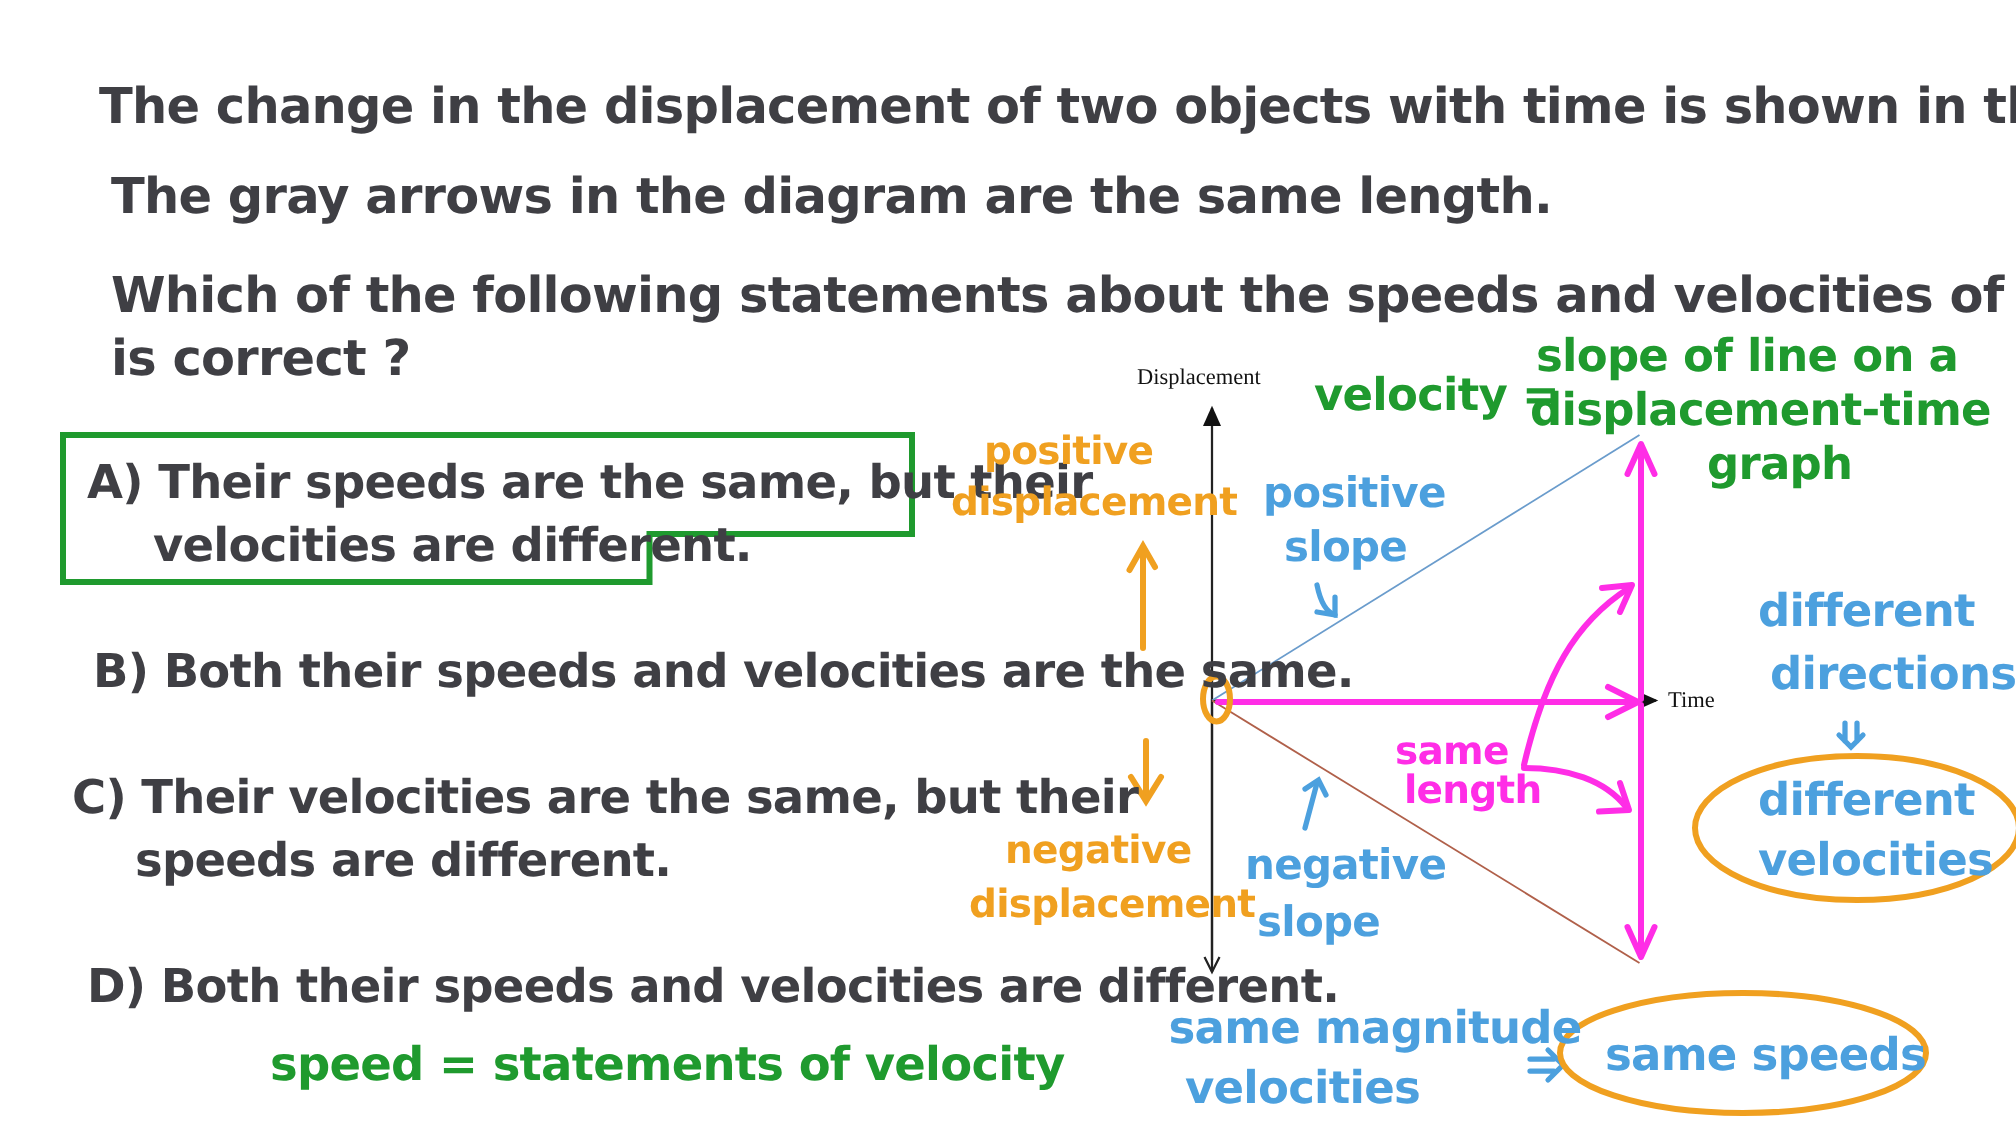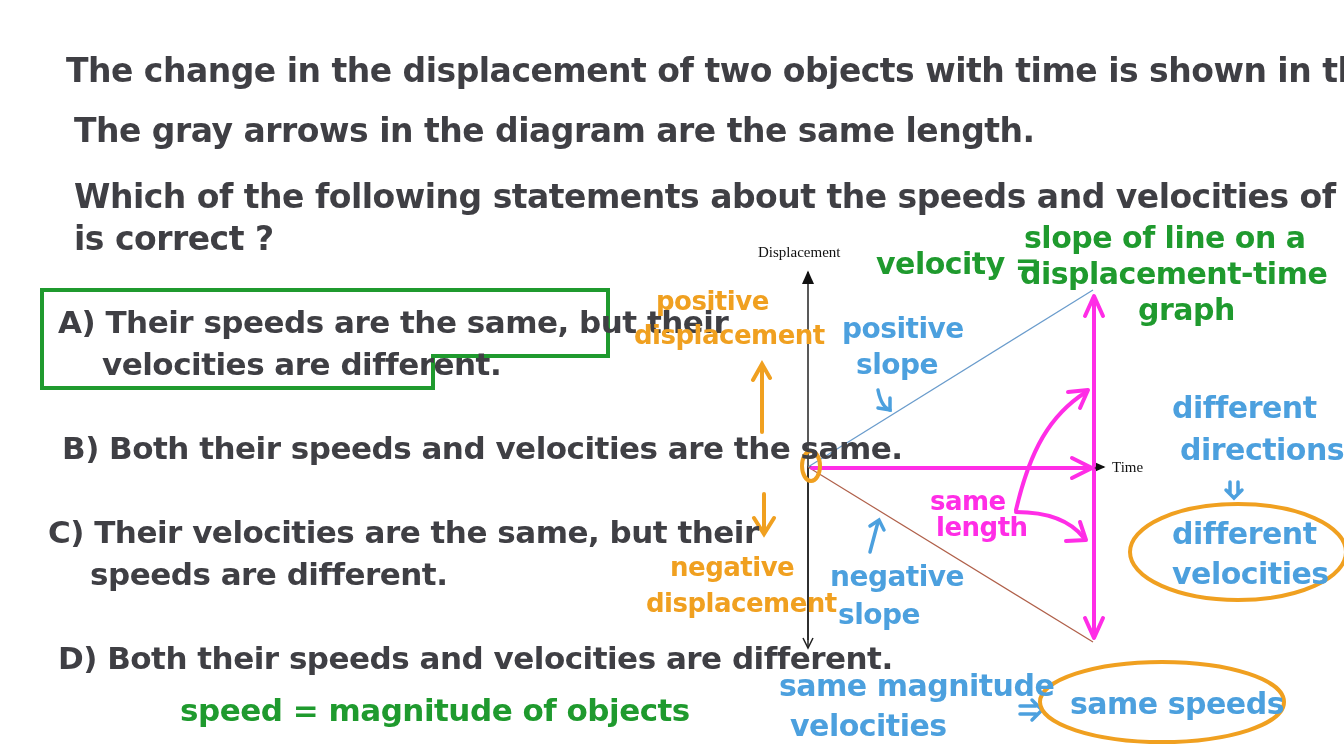--- a/index.html
+++ b/index.html
@@ -90,21 +90,21 @@
   <div class="hand dark opt" style="left:62px;top:428px;">B) Both their speeds and velocities are the same.</div>
 </div>
 <div>
   <div class="hand dark opt" style="left:48px;top:512px;">C) Their velocities are the same, but their</div>
   <div class="hand dark opt" style="left:90px;top:554px;">speeds are different.</div>
 </div>
 <div>
   <div class="hand dark opt" style="left:58px;top:638px;">D) Both their speeds and velocities are different.</div>
 </div>
 
-<div class="hand green ann" style="left:180px;top:692px;font-size:31px;">speed = magnitude of objects</div>
+<div class="hand green ann" style="left:180px;top:692px;font-size:31px;">speed = statements of velocity</div>
 
 <div class="serif" style="left:758px;top:244px;font-size:15px;">Displacement</div>
 <div class="serif" style="left:1112px;top:459px;font-size:15px;">Time</div>
 
 <div class="hand green ann" style="left:876px;top:246px;">velocity =</div>
 <div class="hand green ann" style="left:1024px;top:220px;">slope of line on a</div>
 <div class="hand green ann" style="left:1020px;top:256px;">displacement-time</div>
 <div class="hand green ann" style="left:1138px;top:292px;">graph</div>
 
 <div class="hand orange" style="left:656px;top:286px;font-size:26px;">positive</div>

